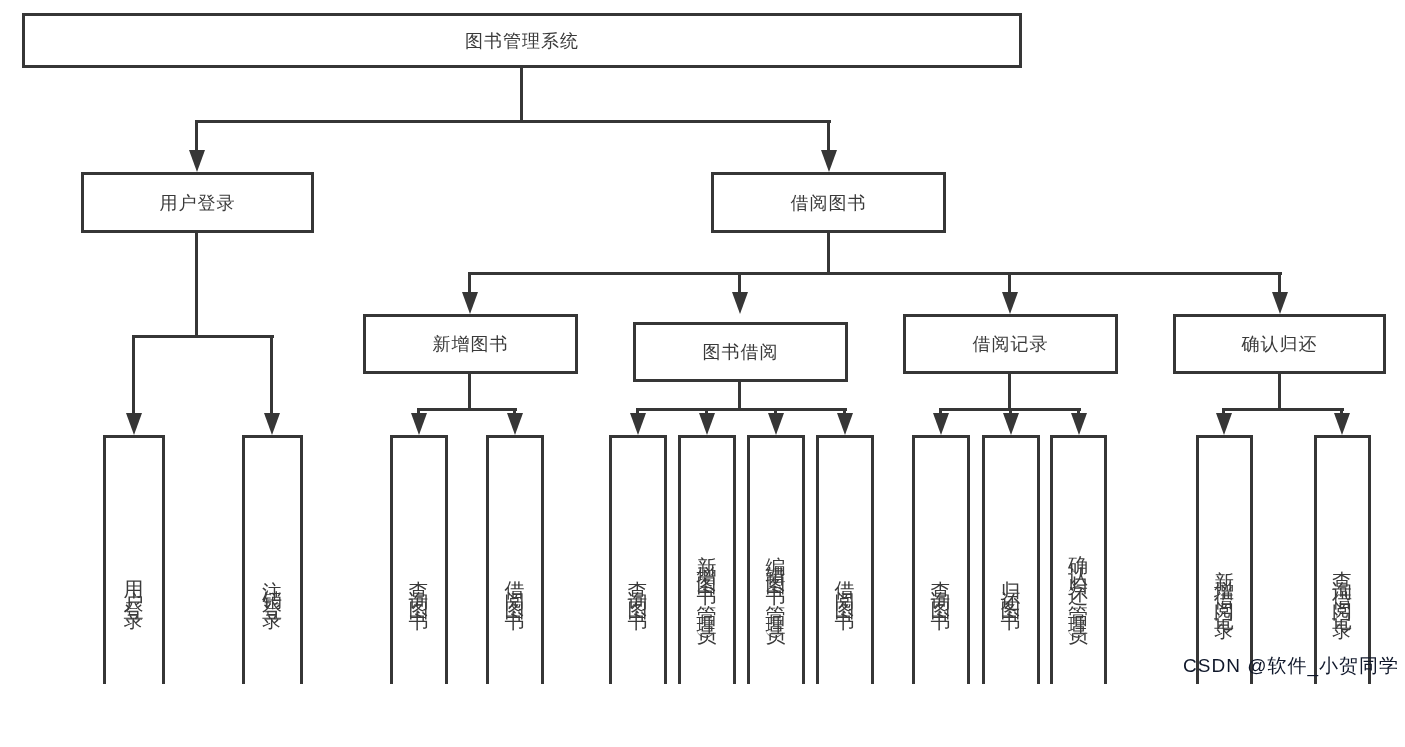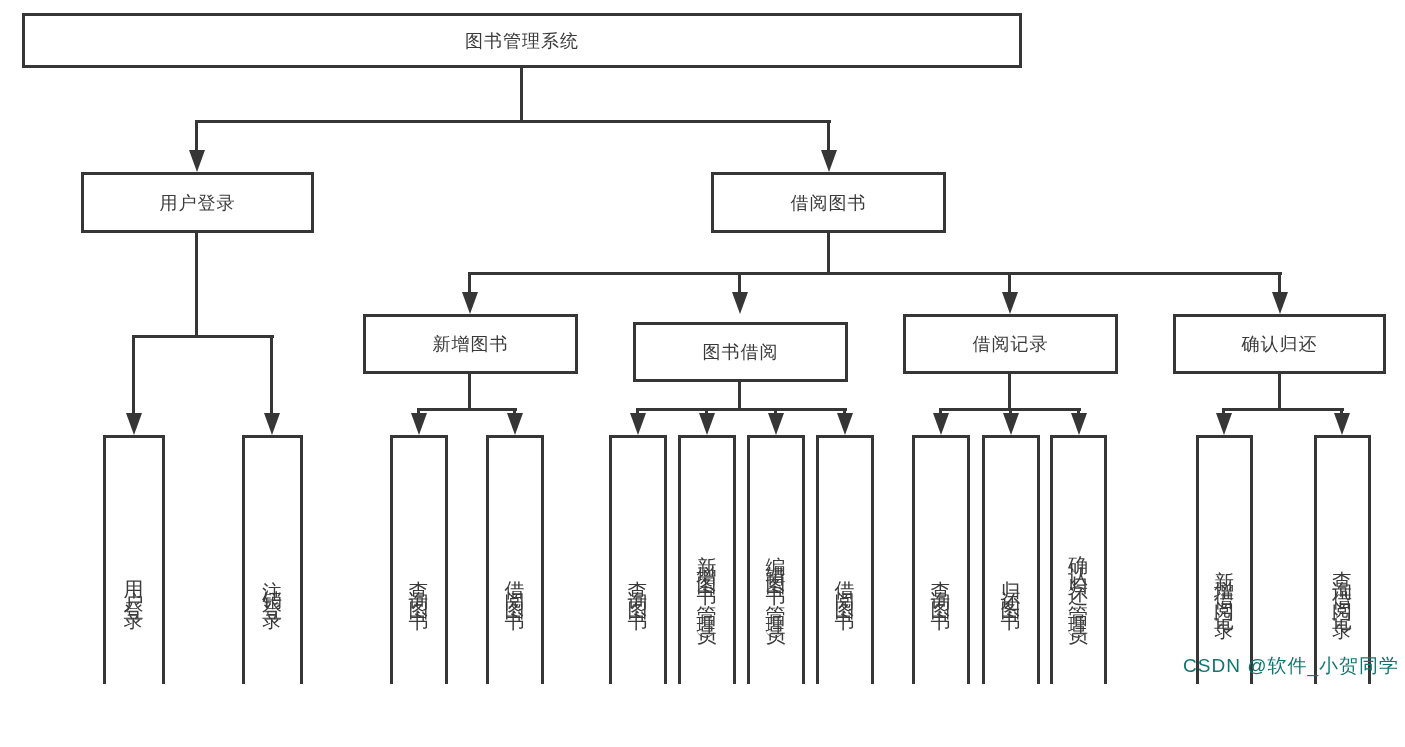--- a/index.html
+++ b/index.html
@@ -40,21 +40,21 @@
     border-left: 8px solid transparent;
     border-right: 8px solid transparent;
     border-top: 22px solid #363636;
     z-index: 1;
   }
   .watermark {
     position: absolute;
     right: 6px;
     bottom: 5px;
     font-size: 19px;
-    color: #0f766e;
+    color: #0f172a;
     letter-spacing: 1px;
     z-index: 5;
   }
 </style>
 </head>
 <body>
 
 <div class="canvas">
 
   <div class="node" style="left:22px; top:13px; width:1000px; height:55px;">

